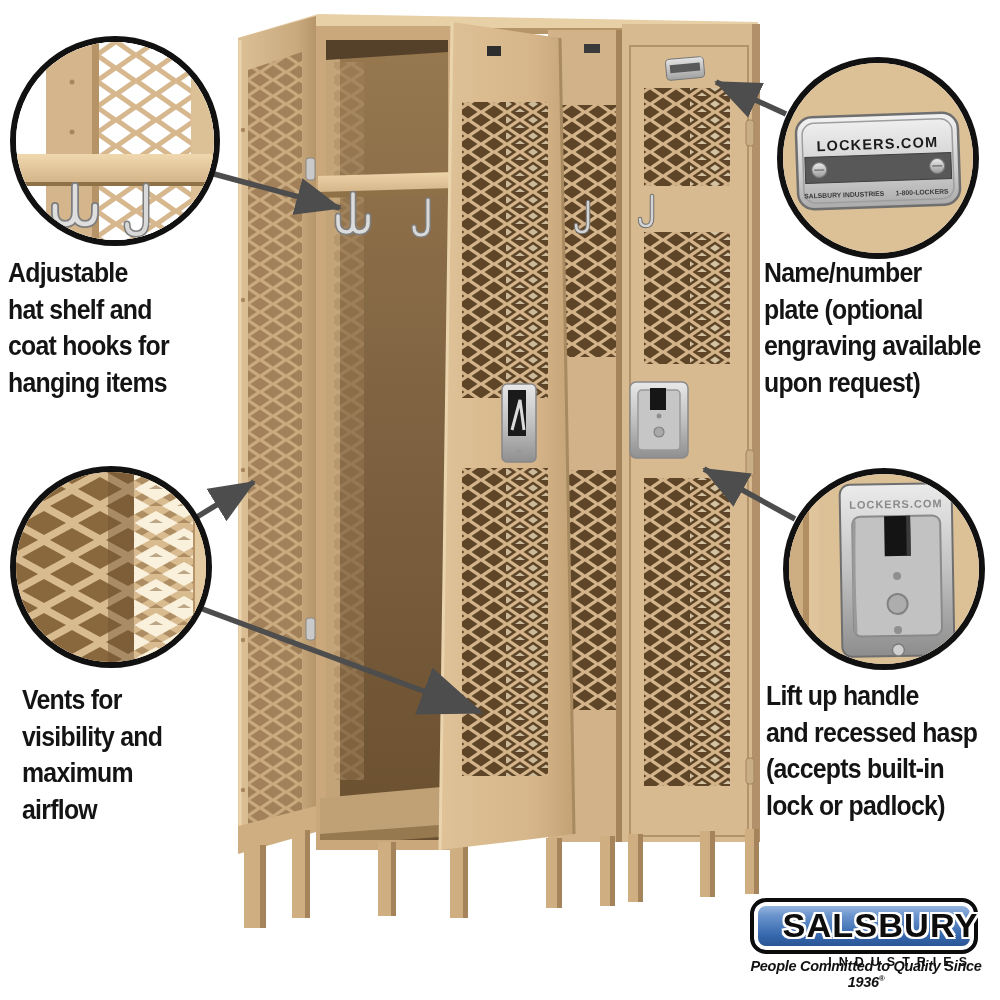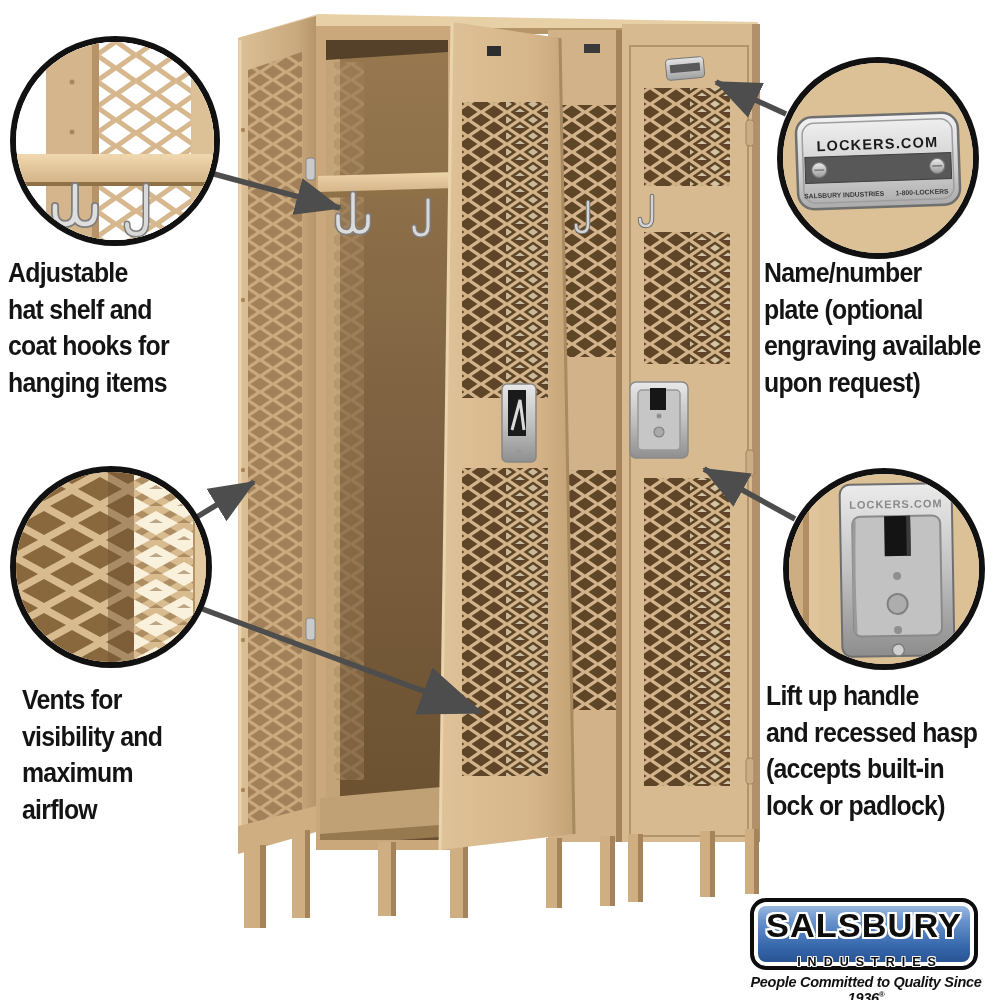--- a/index.html
+++ b/index.html
@@ -6,22 +6,22 @@
   .stage{position:relative;width:1000px;height:1000px;background:#fff;overflow:hidden;
          font-family:"Liberation Sans",sans-serif;}
   .ann{position:absolute;color:#141414;font-weight:700;font-size:27px;line-height:1.36;
        letter-spacing:-0.8px;white-space:pre-line;transform:scaleX(.92);transform-origin:left top;}
   .callout-circle{position:absolute;border-radius:50%;border:6px solid #111;overflow:hidden;background:#fff;}
   .callout-circle svg{display:block;}
   svg text{font-family:"Liberation Sans",sans-serif;font-weight:700;}
   .scene{position:absolute;left:0;top:0;}
   
   .logo{position:absolute;left:750px;top:898px;width:232px;}
-  .logo-box{box-sizing:border-box;width:228px;height:72px;border:4px solid #0c0c0c;border-radius:16px;
-            box-shadow:inset 0 0 0 4px #fff;text-align:center;
+  .logo-box{box-sizing:border-box;width:228px;height:56px;border:4px solid #0c0c0c;border-radius:16px;
+            box-shadow:inset 0 0 0 4px #fff;text-align:right;
             background:linear-gradient(180deg,#a6c3e6 0%,#6892cc 30%,#3567ac 70%,#274f8c 100%);}
   .logo-name{font-weight:700;font-size:33px;line-height:34px;margin-top:7px;color:#0d0d0d;letter-spacing:1px;
              transform:scaleX(1.04);text-shadow:-2px -2px 0 #fff,2px -2px 0 #fff,-2px 2px 0 #fff,2px 2px 0 #fff,0 2px 0 #fff,0 -2px 0 #fff,2px 0 0 #fff,-2px 0 0 #fff;}
   .logo-sub{font-weight:700;font-size:12.5px;color:#0d0d0d;letter-spacing:7px;margin-top:12px;
             text-shadow:-1px -1px 0 #fff,1px -1px 0 #fff,-1px 1px 0 #fff,1px 1px 0 #fff;padding-left:12px;}
   .logo-tagline{margin-top:4px;text-align:center;font-style:italic;font-weight:700;font-size:14.5px;color:#111;
                 letter-spacing:-0.3px;}
   .logo-tagline sup{font-size:8px;}
 </style>
 </head>

